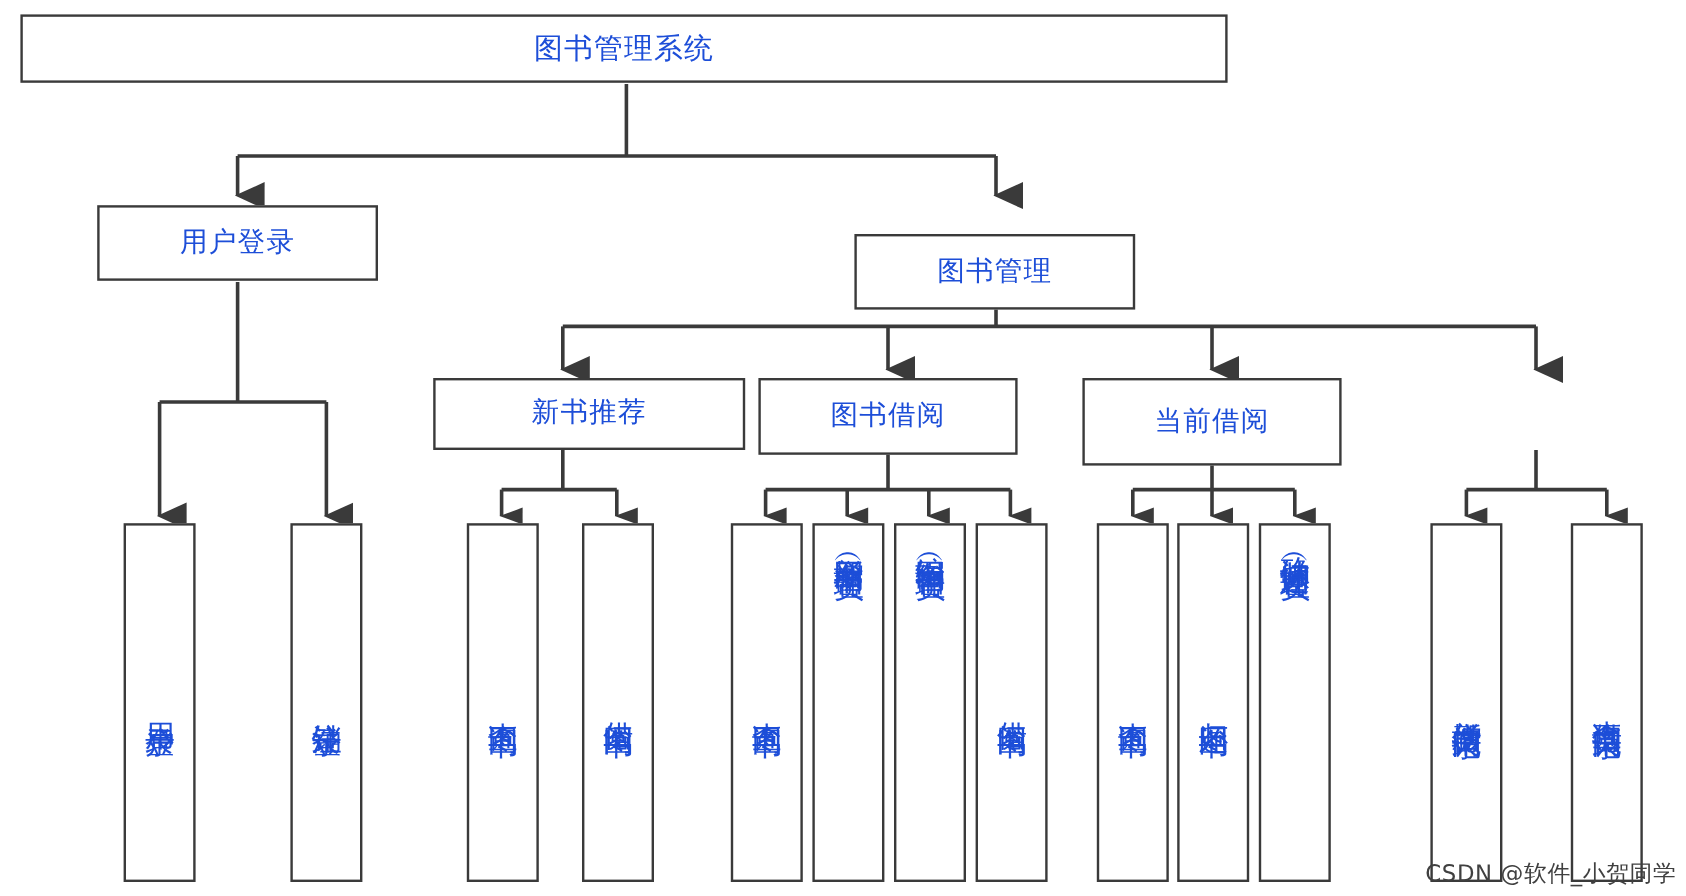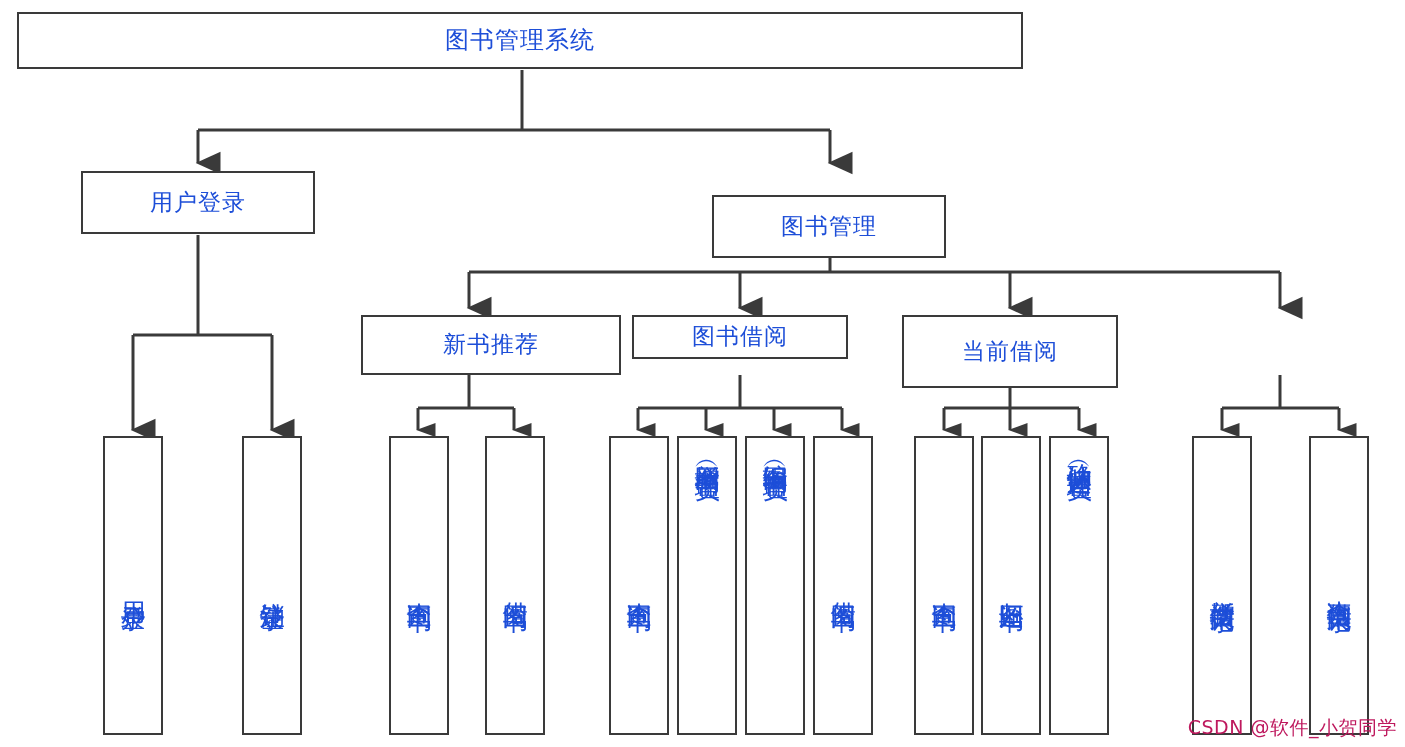--- a/index.html
+++ b/index.html
@@ -67,21 +67,21 @@
   }
   .node.vert.centered {
     align-items: center;
     padding-top: 0;
   }
   #watermark {
     position: absolute;
     right: 8px;
     bottom: 6px;
     font-size: 19px;
-    color: #be185d;
+    color: #404040;
     letter-spacing: 0.5px;
     white-space: nowrap;
     user-select: none;
   }
 </style>
 </head>
 <body>
 
 <div id="diagram-root">
 
@@ -148,21 +148,21 @@
   <div class="node horiz" style="left:81px; top:171px; width:234px; height:63px;">
     <span class="label">用户登录</span>
   </div>
   <div class="node horiz" style="left:712px; top:171px; width:234px; height:63px;margin-top:24px;">
     <span class="label">图书管理</span>
   </div>
 
   <div class="node horiz" style="left:361px; top:315px; width:260px; height:60px;">
     <span class="label">新书推荐</span>
   </div>
-  <div class="node horiz" style="left:632px; top:315px; width:216px; height:44px;">
+  <div class="node horiz" style="left:632px; top:315px; width:216px; height:64px;">
     <span class="label">图书借阅</span>
   </div>
   <div class="node horiz" style="left:902px; top:315px; width:216px; height:73px;">
     <span class="label">当前借阅</span>
   </div>
 
   <div class="node vert centered" style="left:103px; top:436px; width:60px; height:299px;">
     <span class="label">用户登录</span>
   </div>
   <div class="node vert centered" style="left:242px; top:436px; width:60px; height:299px;">

